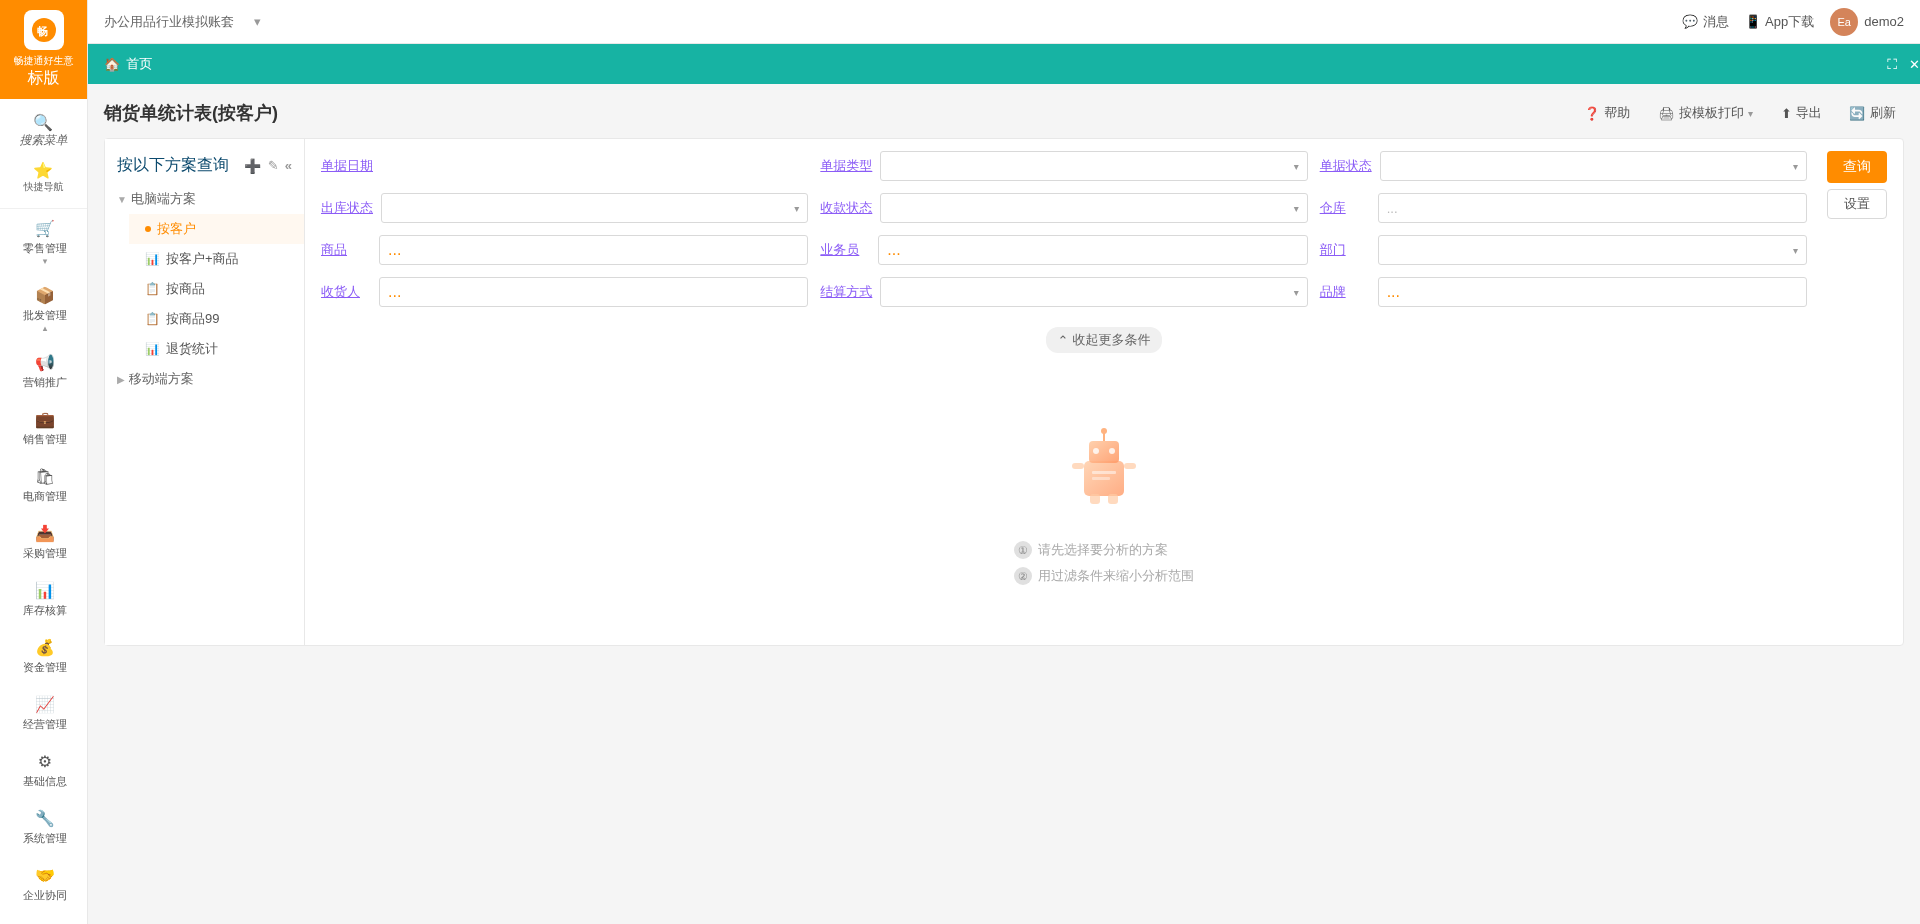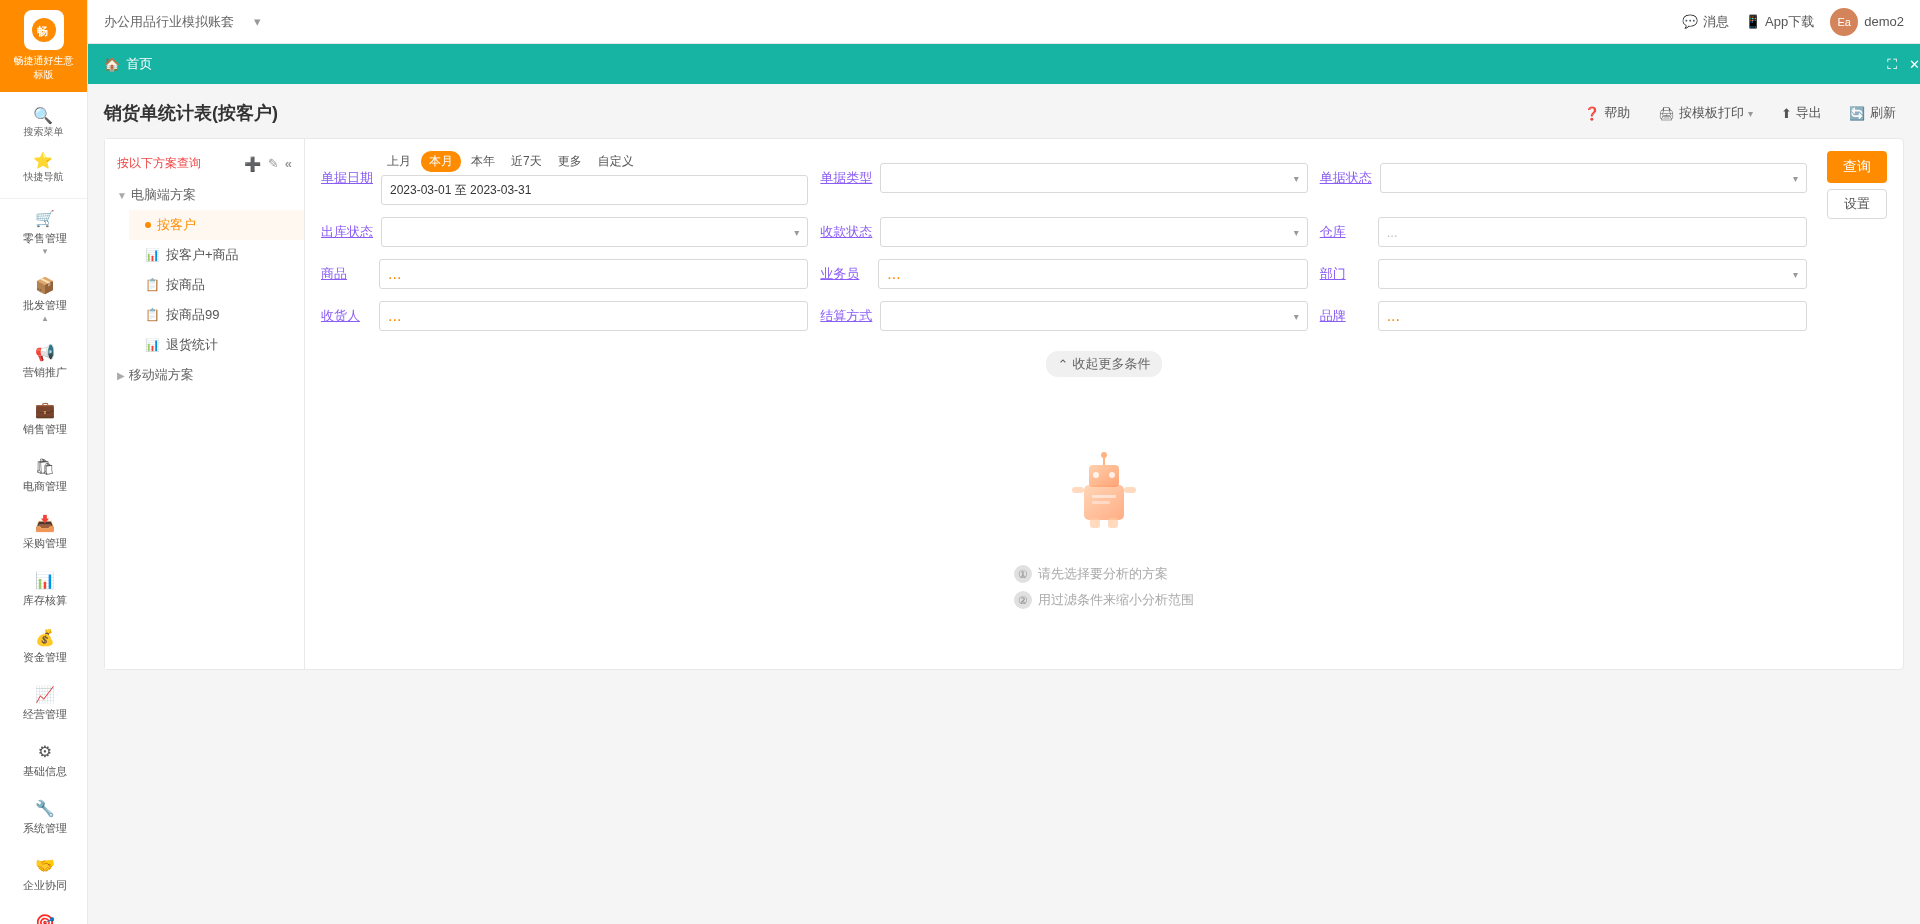--- a/index.html
+++ b/index.html
@@ -90,26 +90,26 @@
 
 <div class="sidebar">
   <div class="sidebar-logo">
     <div class="logo-icon">
       <svg viewBox="0 0 30 30" fill="none">
         <circle cx="15" cy="15" r="12" fill="#ff8c00"></circle>
         <text x="8" y="20" font-size="11" fill="#fff" font-weight="bold">畅</text>
       </svg>
     </div>
     <span style="font-size:10px;">畅捷通好生意</span>
-    <span style="font-size:10px;">标版</span>
+    <span style="font-size:16px;">标版</span>
   </div>
   <div class="sidebar-search" style="width:100%;text-align:center;padding:8px 0;">
     <div class="search-item">
       <span style="font-size:16px;">🔍</span>
-      <span style="font-size:10px;">搜索菜单</span>
+      <span style="font-size:12px;font-style:italic;">搜索菜单</span>
     </div>
     <div class="search-item">
       <span style="font-size:16px;">⭐</span>
       <span style="font-size:10px;">快捷导航</span>
     </div>
   </div>
   <div class="sidebar-nav">
     <div class="nav-item">
       <span class="nav-icon">🛒</span>
       <span>零售管理</span>
@@ -228,21 +228,21 @@
           <span>🔄</span>
           <span>刷新</span>
         </div>
       </div>
     </div>
 
     <div style="display:flex;background:#fff;border-radius:4px;border:1px solid #e8e8e8;">
 
       <div class="sidebar-panel">
         <div class="panel-header">
-          <span style="font-size:12px;color:#ef4444;">按以下方案查询</span>
+          <span style="font-size:16px;color:#0c4a6e;">按以下方案查询</span>
           <div class="panel-actions">
             <span title="添加">➕</span>
             <span title="编辑" style="font-size:13px;">✎</span>
             <span title="收起" style="font-size:13px;font-weight:bold;">«</span>
           </div>
         </div>
 
         <div class="tree-group">
           <div class="tree-group-header">
             <span style="color:#aaa;font-size:10px;">▼</span>
@@ -282,35 +282,20 @@
 
       <div style="flex:1;padding:12px 16px 0;display:flex;flex-direction:column;">
 
         <div style="display:flex;align-items:flex-start;gap:12px;">
           <div style="flex:1;">
 
             <div class="filter-row">
 
               <div class="filter-field">
                 <span class="filter-label">单据日期</span>
-                <div class="filter-date-wrapper">
-                  <div class="filter-date-top">
-                    <div class="date-tabs">
-                      <span class="date-tab">上月</span>
-                      <span class="date-tab active">本月</span>
-                      <span class="date-tab">本年</span>
-                      <span class="date-tab">近7天</span>
-                      <span class="date-tab">更多</span>
-                      <span class="date-tab">自定义</span>
-                    </div>
-                  </div>
-                  <div class="filter-input date-range">
-                    <span>2023-03-01 至 2023-03-31</span>
-                  </div>
-                </div>
               </div>
 
               <div class="filter-field">
                 <span class="filter-label">单据类型</span>
                 <div class="filter-input" style="flex:1;">
                   <span class="placeholder"></span>
                   <span class="dropdown-arrow">▾</span>
                 </div>
               </div>
 

